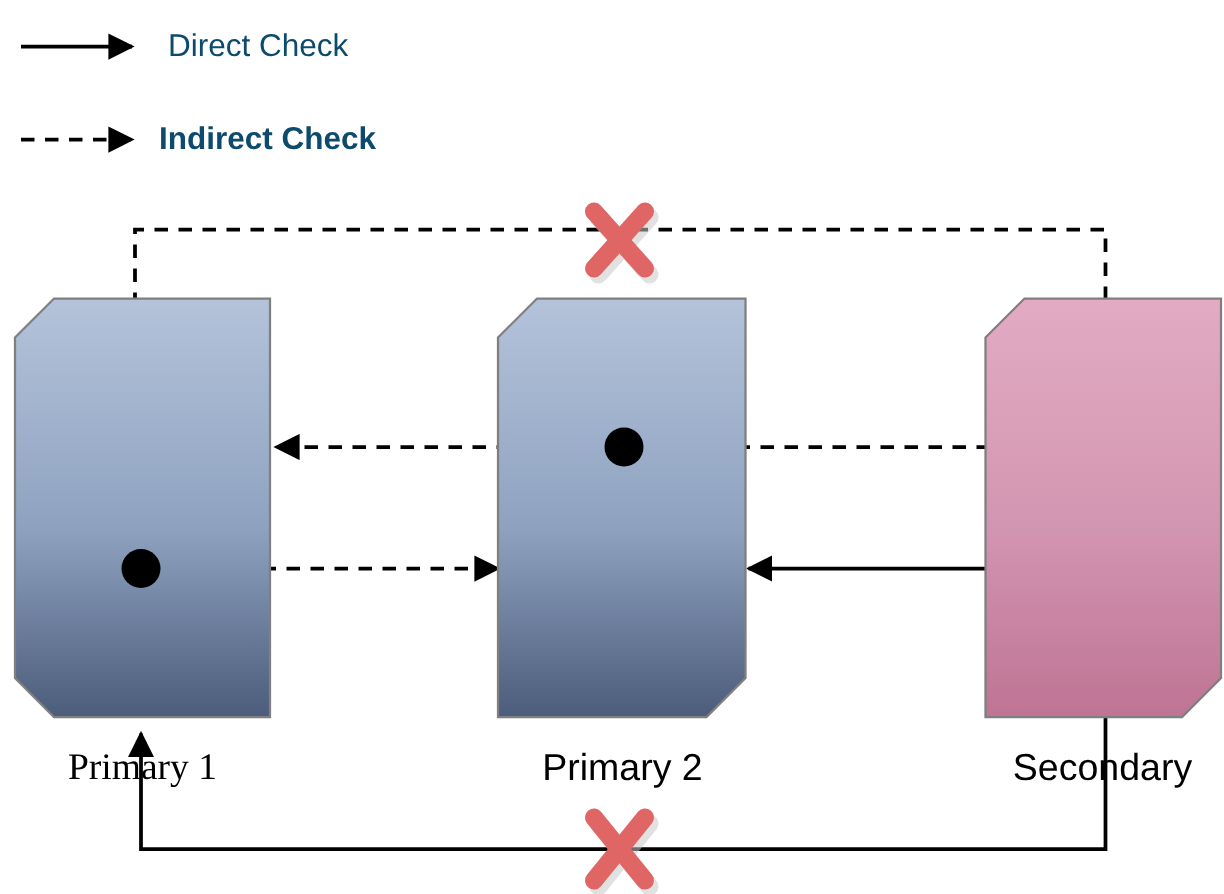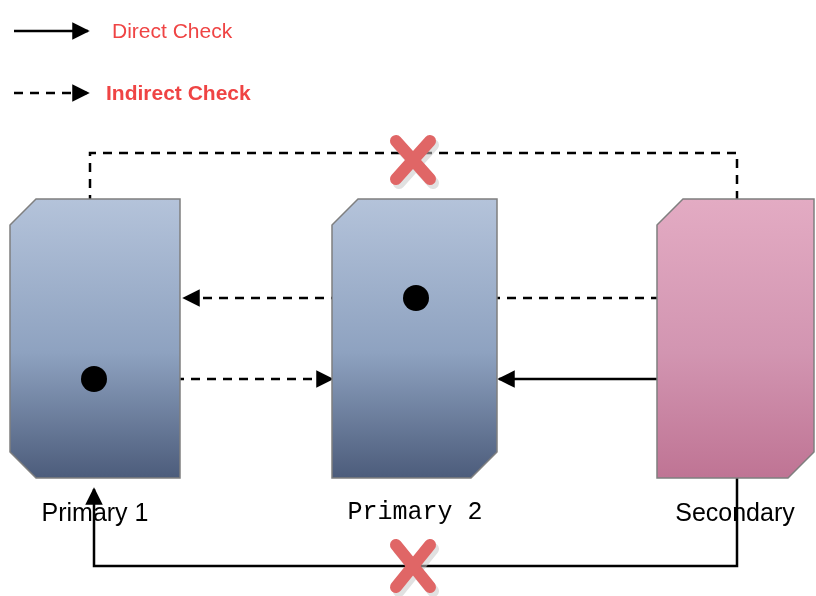--- a/index.html
+++ b/index.html
@@ -13,21 +13,21 @@
   #canvas {
     position: relative;
     width: 816px;
     height: 596px;
     background: #ffffff;
     overflow: hidden;
   }
   .legend-label {
     position: absolute;
     font-size: 21px;
-    color: #ef4444;
+    color: #0c4a6e;
     white-space: nowrap;
   }
   .node-label {
     position: absolute;
     font-size: 25px;
     color: #000000;
     white-space: nowrap;
     text-align: center;
   }
   svg.layer {
@@ -127,17 +127,17 @@
           <line x1="-17" y1="-21" x2="17" y2="21"></line>
           <line x1="17" y1="-21" x2="-17" y2="21"></line>
         </g>
       </g>
     </g>
   </svg>
 
   <div class="legend-label" style="left:112px; top:19px;">Direct Check</div>
   <div class="legend-label" style="left:106px; top:81px;font-weight:bold;">Indirect Check</div>
 
-  <div class="node-label" style="left:0px; top:498px; width:190px;">Primary 1</div>
-  <div class="node-label" style="left:320px; top:498px; width:190px;font-family:Liberation Mono, monospace;">Primary 2</div>
+  <div class="node-label" style="left:0px; top:498px; width:190px;font-family:Liberation Serif, serif;">Primary 1</div>
+  <div class="node-label" style="left:320px; top:498px; width:190px;">Primary 2</div>
   <div class="node-label" style="left:640px; top:498px; width:190px;">Secondary</div>
 
 </div>
 
 </body></html>

